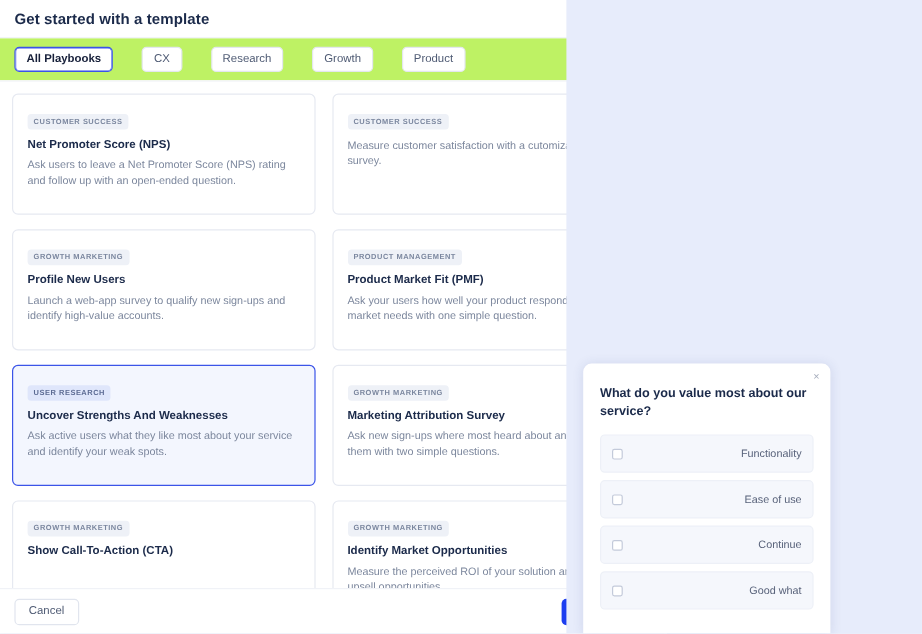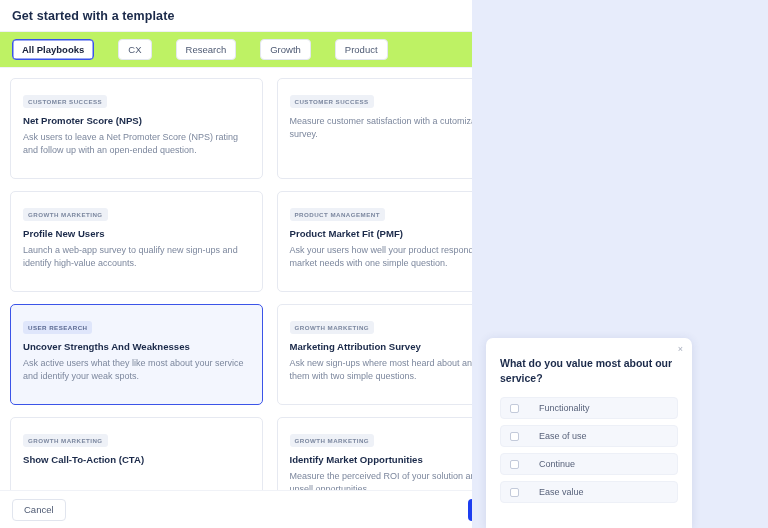--- a/index.html
+++ b/index.html
@@ -158,25 +158,26 @@
   }
   .widget-close {
     position: absolute; top: 7px; right: 9px;
     font-size: 9px; color: #a7aebd; cursor: pointer; line-height: 1;
   }
   .widget-question {
     font-size: 10.5px; font-weight: bold; color: #1b2a4a;
     line-height: 1.45; margin: 5px 0 11px 0;
   }
   .opt {
-    height: 22px;
+    height: 32px;
     background: #f5f7fc; border: 1px solid #edf0f7; border-radius: 4px;
     display: flex; align-items: center; gap: 20px;
     padding: 0 9px; margin-bottom: 6px;
     cursor: pointer;
+    justify-content: space-between;
   }
   .opt-box {
     width: 9px; height: 9px; flex: none;
     border: 1px solid #c3cada; border-radius: 2px; background: #fff;
   }
   .opt-label { font-size: 9px; color: #58627a; }
 </style>
 </head>
 <body>
 
@@ -239,19 +240,19 @@
           <div class="opt">
             <span class="opt-box"></span>
             <span class="opt-label">Ease of use</span>
           </div>
           <div class="opt">
             <span class="opt-box"></span>
             <span class="opt-label">Continue</span>
           </div>
           <div class="opt">
             <span class="opt-box"></span>
-            <span class="opt-label">Ease value</span>
+            <span class="opt-label">Good what</span>
           </div>
         </div>
     </div>
   </div>
 
 </div>
 
 </body></html>

